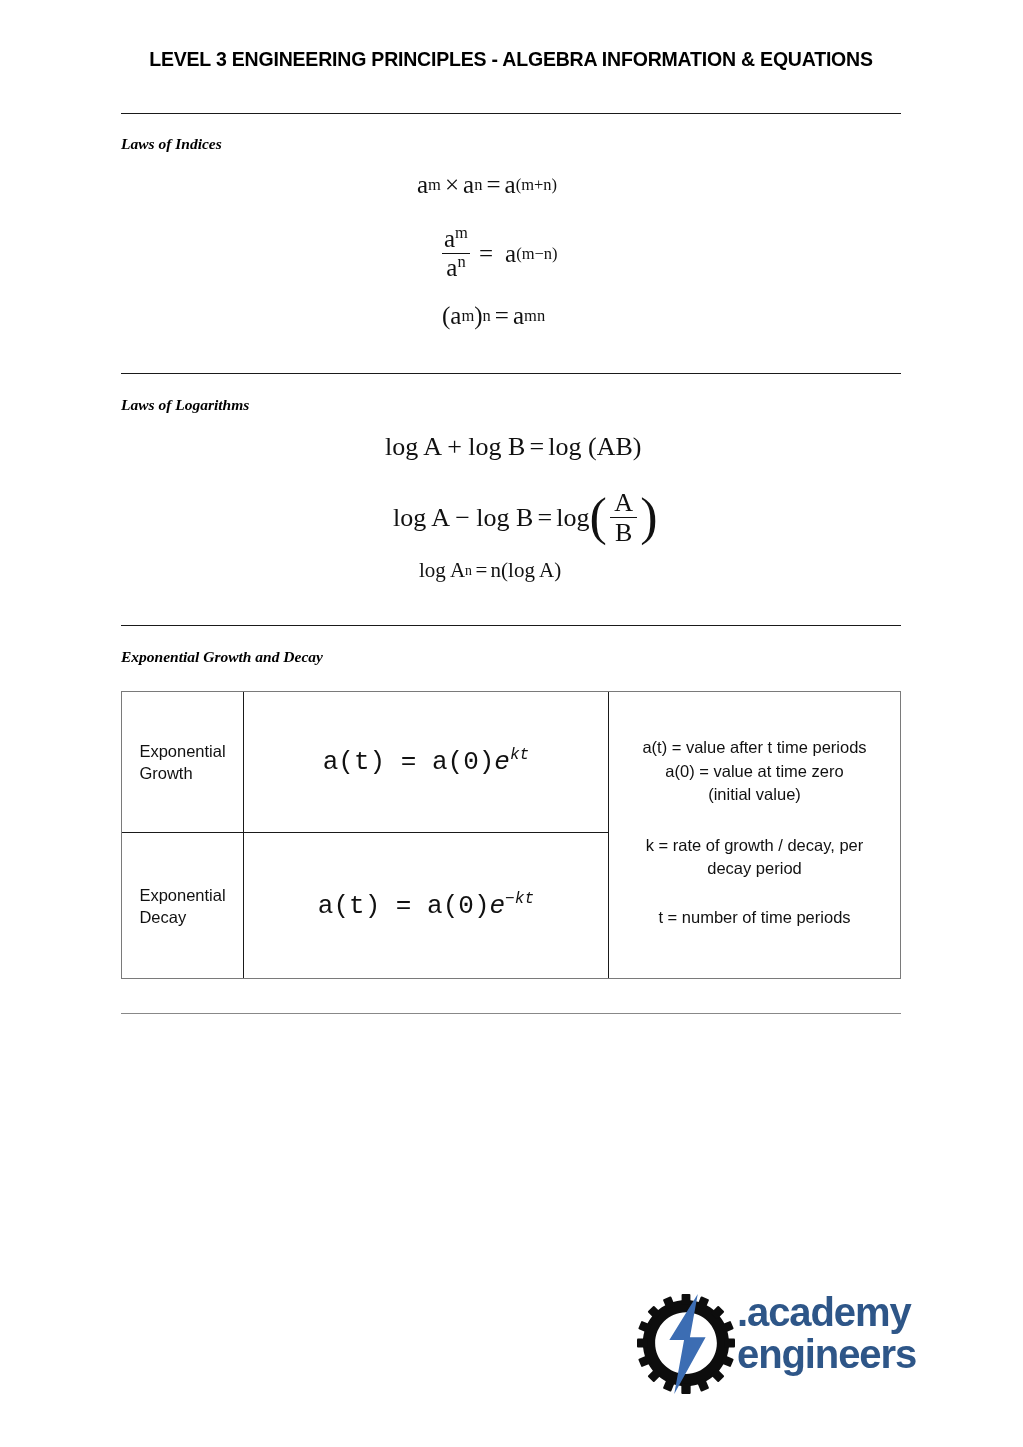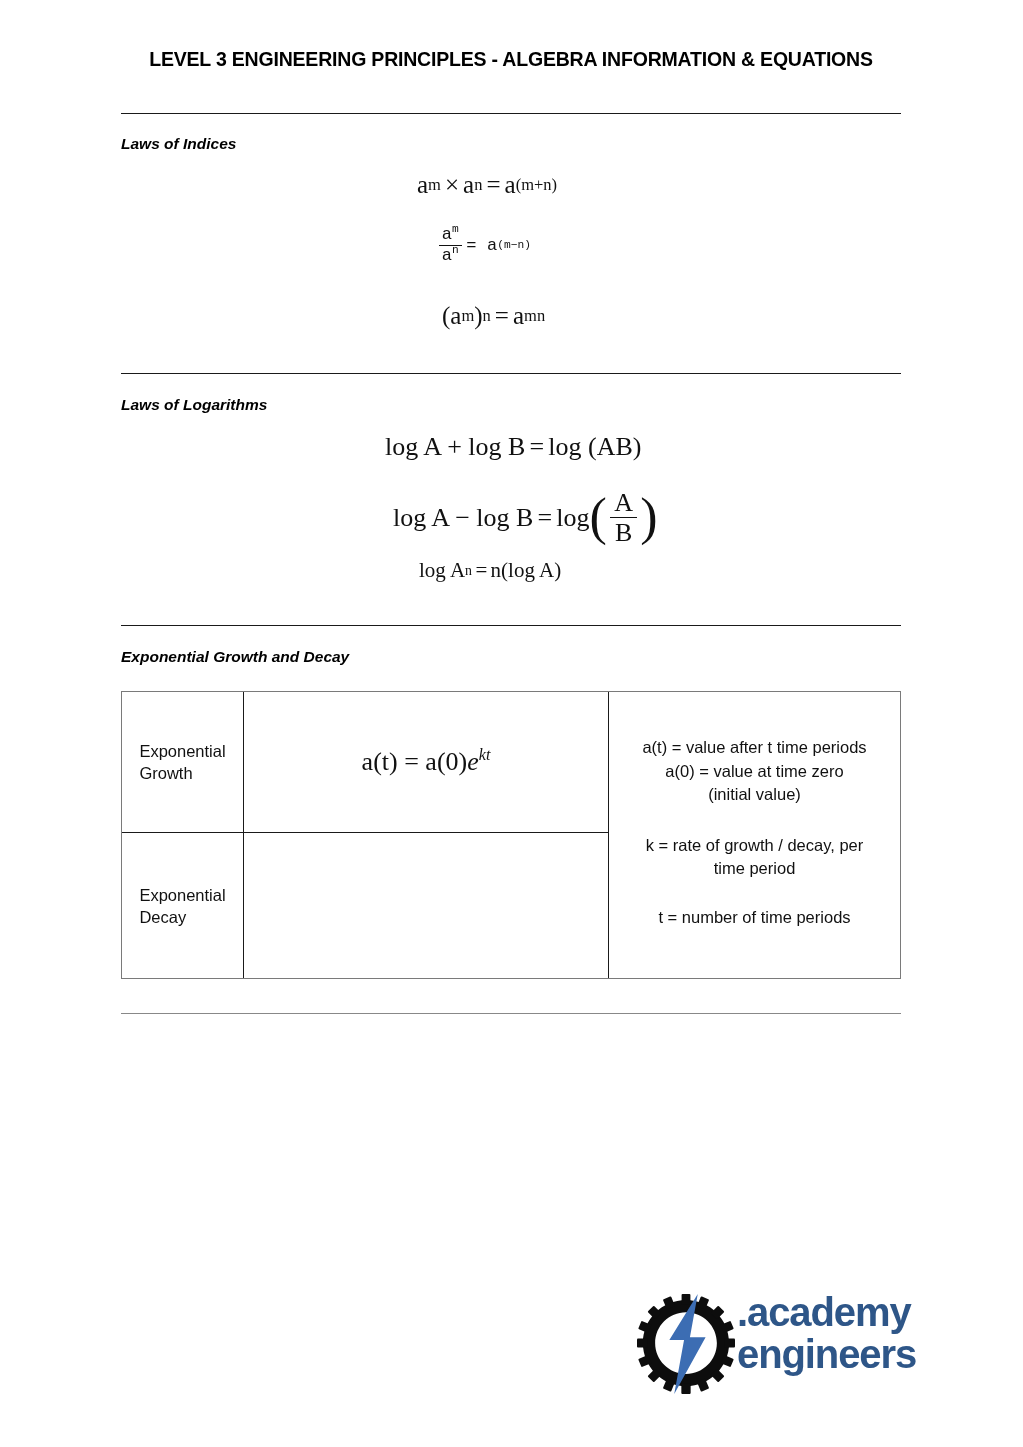--- a/index.html
+++ b/index.html
@@ -49,21 +49,21 @@
   }
   .rule-1 { top: 113px; }
   .rule-2 { top: 373px; }
   .rule-3 { top: 625px; }
   .rule-4 { top: 1013px; }
 
   
   .section-heading {
     position: absolute;
     left: 121px;
-    font-family: Liberation Sans, sans-serif;
+    font-family: Liberation Serif, serif;
     font-weight: bold;
     font-style: italic;
     font-size: 15.5px;
     color: #000;
     white-space: nowrap;
   }
   .sh-indices { top: 135px; }
   .sh-logs    { top: 396px; }
   .sh-exp     { top: 648px; }
 
@@ -108,21 +108,21 @@
   }
   .bigparen .pl, .bigparen .pr {
     font-size: 2.0em;
     line-height: 0.72;
     font-family: "Liberation Serif", serif;
     transform: translateY(-1px);
   }
 
   
   .eq-idx-1 { left: 417px; top: 172px; font-size: 25px; }
-  .eq-idx-2 { left: 437px; top: 226px; font-size: 17px; font-family: Liberation Mono, monospace; }
+  .eq-idx-2 { left: 437px; top: 226px; font-size: 25px; }
   .eq-idx-3 { left: 442px; top: 303px; font-size: 25px; }
 
   
   .eq-log-1 { left: 385px; top: 434px; font-size: 26px; }
   .eq-log-2 { left: 393px; top: 489px; font-size: 26px; }
   .eq-log-3 { left: 419px; top: 560px; font-size: 21px; }
 
   
   .exp-table {
     position: absolute;
@@ -187,21 +187,21 @@
 
   .rowlabel {
     font-family: "Liberation Sans", sans-serif;
     font-size: 16.5px;
     text-align: left;
     line-height: 1.35;
     color: #111;
   }
 
   .eq-cell {
-    font-family: Liberation Serif, serif;
+    font-family: Liberation Mono, monospace;
     font-size: 26px;
     color: #111;
     white-space: nowrap;
   }
   .eq-cell .ital {
     font-style: italic;
   }
   .eq-cell .sup {
     font-size: 0.62em;
     vertical-align: super;
@@ -354,30 +354,33 @@
           <span>Exponential</span><br>
           <span>Decay</span>
         </div>
       </div>
     </div>
 
     <div class="col-formula">
       <div class="cell-half top">
         <div class="eq-cell"><span>a(t) = a(0)</span><span class="ital">e</span><span class="sup">kt</span></div>
       </div>
+      <div class="cell-half bottom">
+        <div class="eq-cell"><span>a(t) = a(0)</span><span class="ital">e</span><span class="sup">−kt</span></div>
+      </div>
     </div>
 
     <div class="rowline"></div>
 
     <div class="col-defs">
       <p class="def-line">a(t) = value after t time periods</p>
       <p class="def-line def-gap-a">a(0) = value at time zero</p>
       <p class="def-line">(initial value)</p>
       <p class="def-line def-gap-b">k = rate of growth / decay, per</p>
-      <p class="def-line">time period</p>
+      <p class="def-line">decay period</p>
       <p class="def-line def-gap-c">t = number of time periods</p>
     </div>
 
   </div>
 
   <div class="rule light rule-4"></div>
 
   <div class="logo">
     <svg class="logo-mark" viewBox="0 0 100 102" xmlns="http://www.w3.org/2000/svg">
       <g fill="#0d0d0d">

